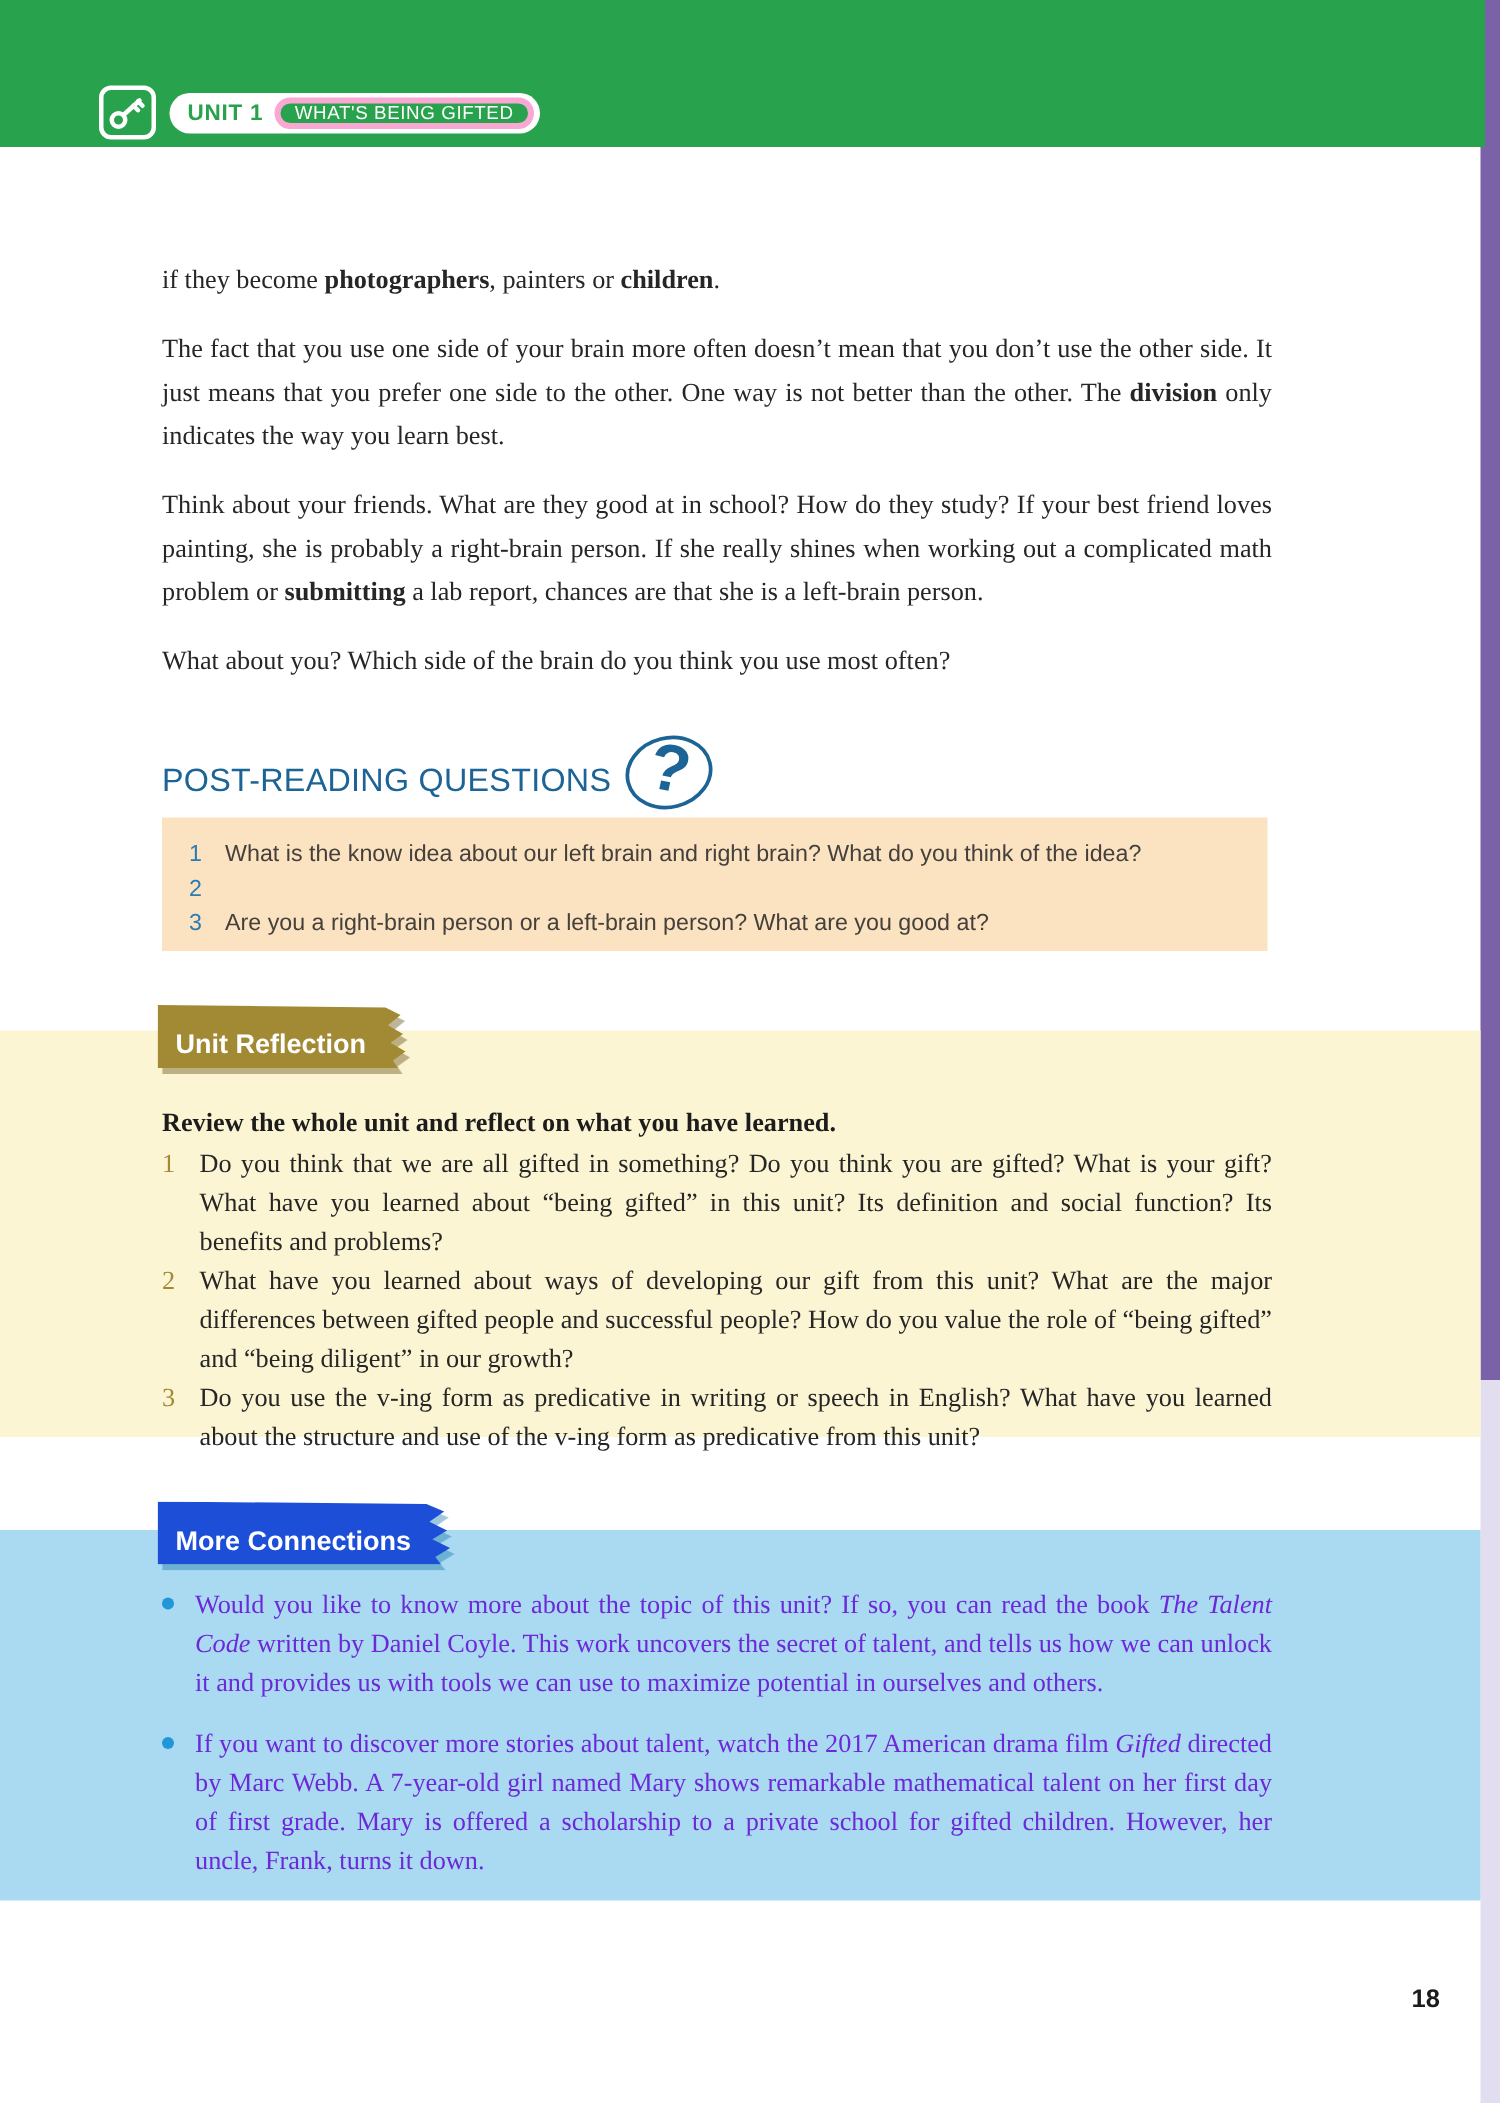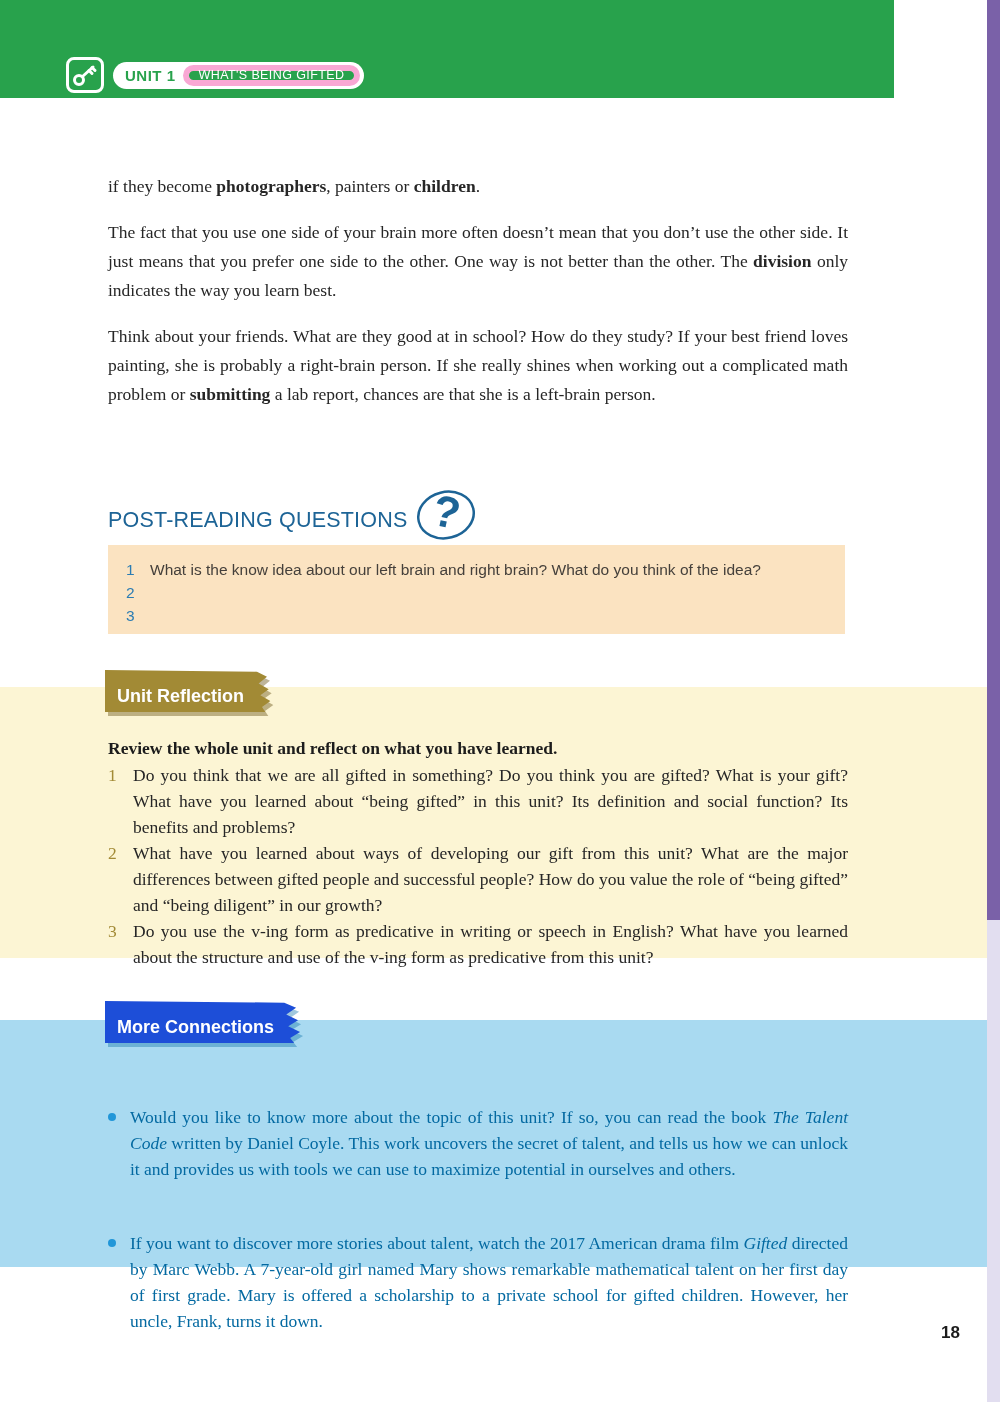--- a/index.html
+++ b/index.html
@@ -10,36 +10,36 @@
     font-family:"Liberation Serif", serif;
     overflow:hidden;
   }
   
   .stripe-dark{position:absolute;top:0;right:0;width:13px;height:920px;background:#7a61a8;}
   .stripe-light{position:absolute;top:920px;right:0;width:13px;height:482px;background:#e2def0;}
   .corner-mark{position:absolute;top:0;left:0;width:6px;height:14px;background:#d9382e;}
 
   
   .header{
-    position:absolute;top:0;left:0;width:894px;height:98px;
+    position:absolute;top:0;left:0;width:990px;height:98px;
     background:#28a24c;
   }
   .header-inner{position:absolute;left:66px;top:57px;display:flex;align-items:center;gap:9px;}
   .key-box{width:38px;height:36px;border:3px solid #ffffff;border-radius:8px;
     display:flex;align-items:center;justify-content:center;box-sizing:border-box;}
   .unit-pill{
     background:#ffffff;border-radius:14px;height:27px;display:flex;align-items:center;
     padding:0 4px 0 12px;gap:7px;
   }
   .unit-label{
     font-family:"Liberation Sans",sans-serif;font-weight:bold;font-size:15px;color:#28a24c;
     letter-spacing:0.5px;
   }
   .unit-title-pill{
-    background:#28a24c;border:6px solid #f9a8d4;border-radius:11px;height:21px;
+    background:#28a24c;border:4px solid #f9a8d4;border-radius:11px;height:21px;
     display:flex;align-items:center;padding:0 10px;box-sizing:border-box;
   }
   .unit-title{
     font-family:"Liberation Sans",sans-serif;font-size:12.5px;color:#ffffff;letter-spacing:0.4px;
   }
 
   
   .bodycol{position:absolute;left:108px;top:172px;width:740px;}
   .para{
     font-size:17.5px;line-height:29px;color:#262626;text-align:justify;margin:0 0 17px 0;
@@ -81,21 +81,21 @@
   .sec-intro{font-weight:bold;font-size:17.5px;line-height:26px;color:#1c1c1c;margin:0 0 1px 0;}
   .num-item{display:flex;font-size:17.5px;line-height:26px;color:#262626;}
   .num-item .n{width:25px;flex:none;color:#a28a35;}
   .num-item .t{flex:1;text-align:justify;}
 
   
   .blue-sec{
     position:absolute;left:0;top:1020px;width:987px;height:247px;background:#a9daf1;
   }
   .blue-inner{position:absolute;left:108px;top:36px;width:740px;}
-  .bullet-item{display:flex;font-size:17.5px;line-height:26px;color:#0369a1;margin-bottom:15px;margin-top:48px;}
+  .bullet-item{display:flex;font-size:17.5px;line-height:26px;color:#6d28d9;margin-bottom:15px;}
   .bullet-item .dot{flex:none;width:22px;padding-top:9px;}
   .bullet-item .dot::before{content:"";display:block;width:8px;height:8px;border-radius:50%;background:#2196d8;}
   .bullet-item .t{flex:1;text-align:justify;}
 
   .footer-page{
     position:absolute;left:0;top:1323px;width:960px;text-align:right;
     font-family:"Liberation Sans",sans-serif;font-weight:bold;font-size:17px;color:#1c1c1c;
   }
 </style>
 </head>
@@ -125,20 +125,21 @@
           <span class="unit-title">WHAT'S BEING GIFTED</span>
         </span>
       </div>
     </div>
   </div>
 
   <div class="bodycol">
     <p class="para single"><span>if they become </span><b>photographers</b><span>, painters or </span><b>children</b><span>.</span></p>
     <p class="para"><span>The fact that you use one side of your brain more often doesn’t mean that you don’t use the other side. It just means that you prefer one side to the other. One way is not better than the other. The </span><b>division</b><span> only indicates the way you learn best.</span></p>
     <p class="para"><span>Think about your friends. What are they good at in school? How do they study? If your best friend loves painting, she is probably a right-brain person. If she really shines when working out a complicated math problem or </span><b>submitting</b><span> a lab report, chances are that she is a left-brain person.</span></p>
+    <p class="para single"><span>What about you? Which side of the brain do you think you use most often?</span></p>
   </div>
 
   <div class="prq">
     <span class="prq-title">POST-READING QUESTIONS</span>
     <span class="prq-icon">
       <svg width="62" height="58" viewBox="0 0 62 58">
         <ellipse cx="31" cy="30" rx="28" ry="23" fill="none" stroke="#1d6496" stroke-width="2.5" transform="rotate(-14 31 30)"></ellipse>
         <text x="31" y="42" text-anchor="middle" font-family="Liberation Sans, sans-serif" font-weight="bold" font-size="44" fill="#1d6496" transform="rotate(12 31 30)">?</text>
       </svg>
     </span>
@@ -147,20 +148,21 @@
   <div class="peach-box">
     <div class="q-row">
       <span class="q-num">1</span>
       <span class="q-text">What is the know idea about our left brain and right brain? What do you think of the idea?</span>
     </div>
     <div class="q-row">
       <span class="q-num">2</span>
     </div>
     <div class="q-row">
       <span class="q-num">3</span>
+      <span class="q-text">Are you a right-brain person or a left-brain person? What are you good at?</span>
     </div>
   </div>
 
   <div class="ribbon-wrap gold-shadow" style="left:105px;top:670px;">
     <span class="ribbon gold">Unit Reflection</span>
   </div>
   <div class="yellow-sec">
     <div class="yellow-inner">
       <p class="sec-intro">Review the whole unit and reflect on what you have learned.</p>
       <div class="num-item">

